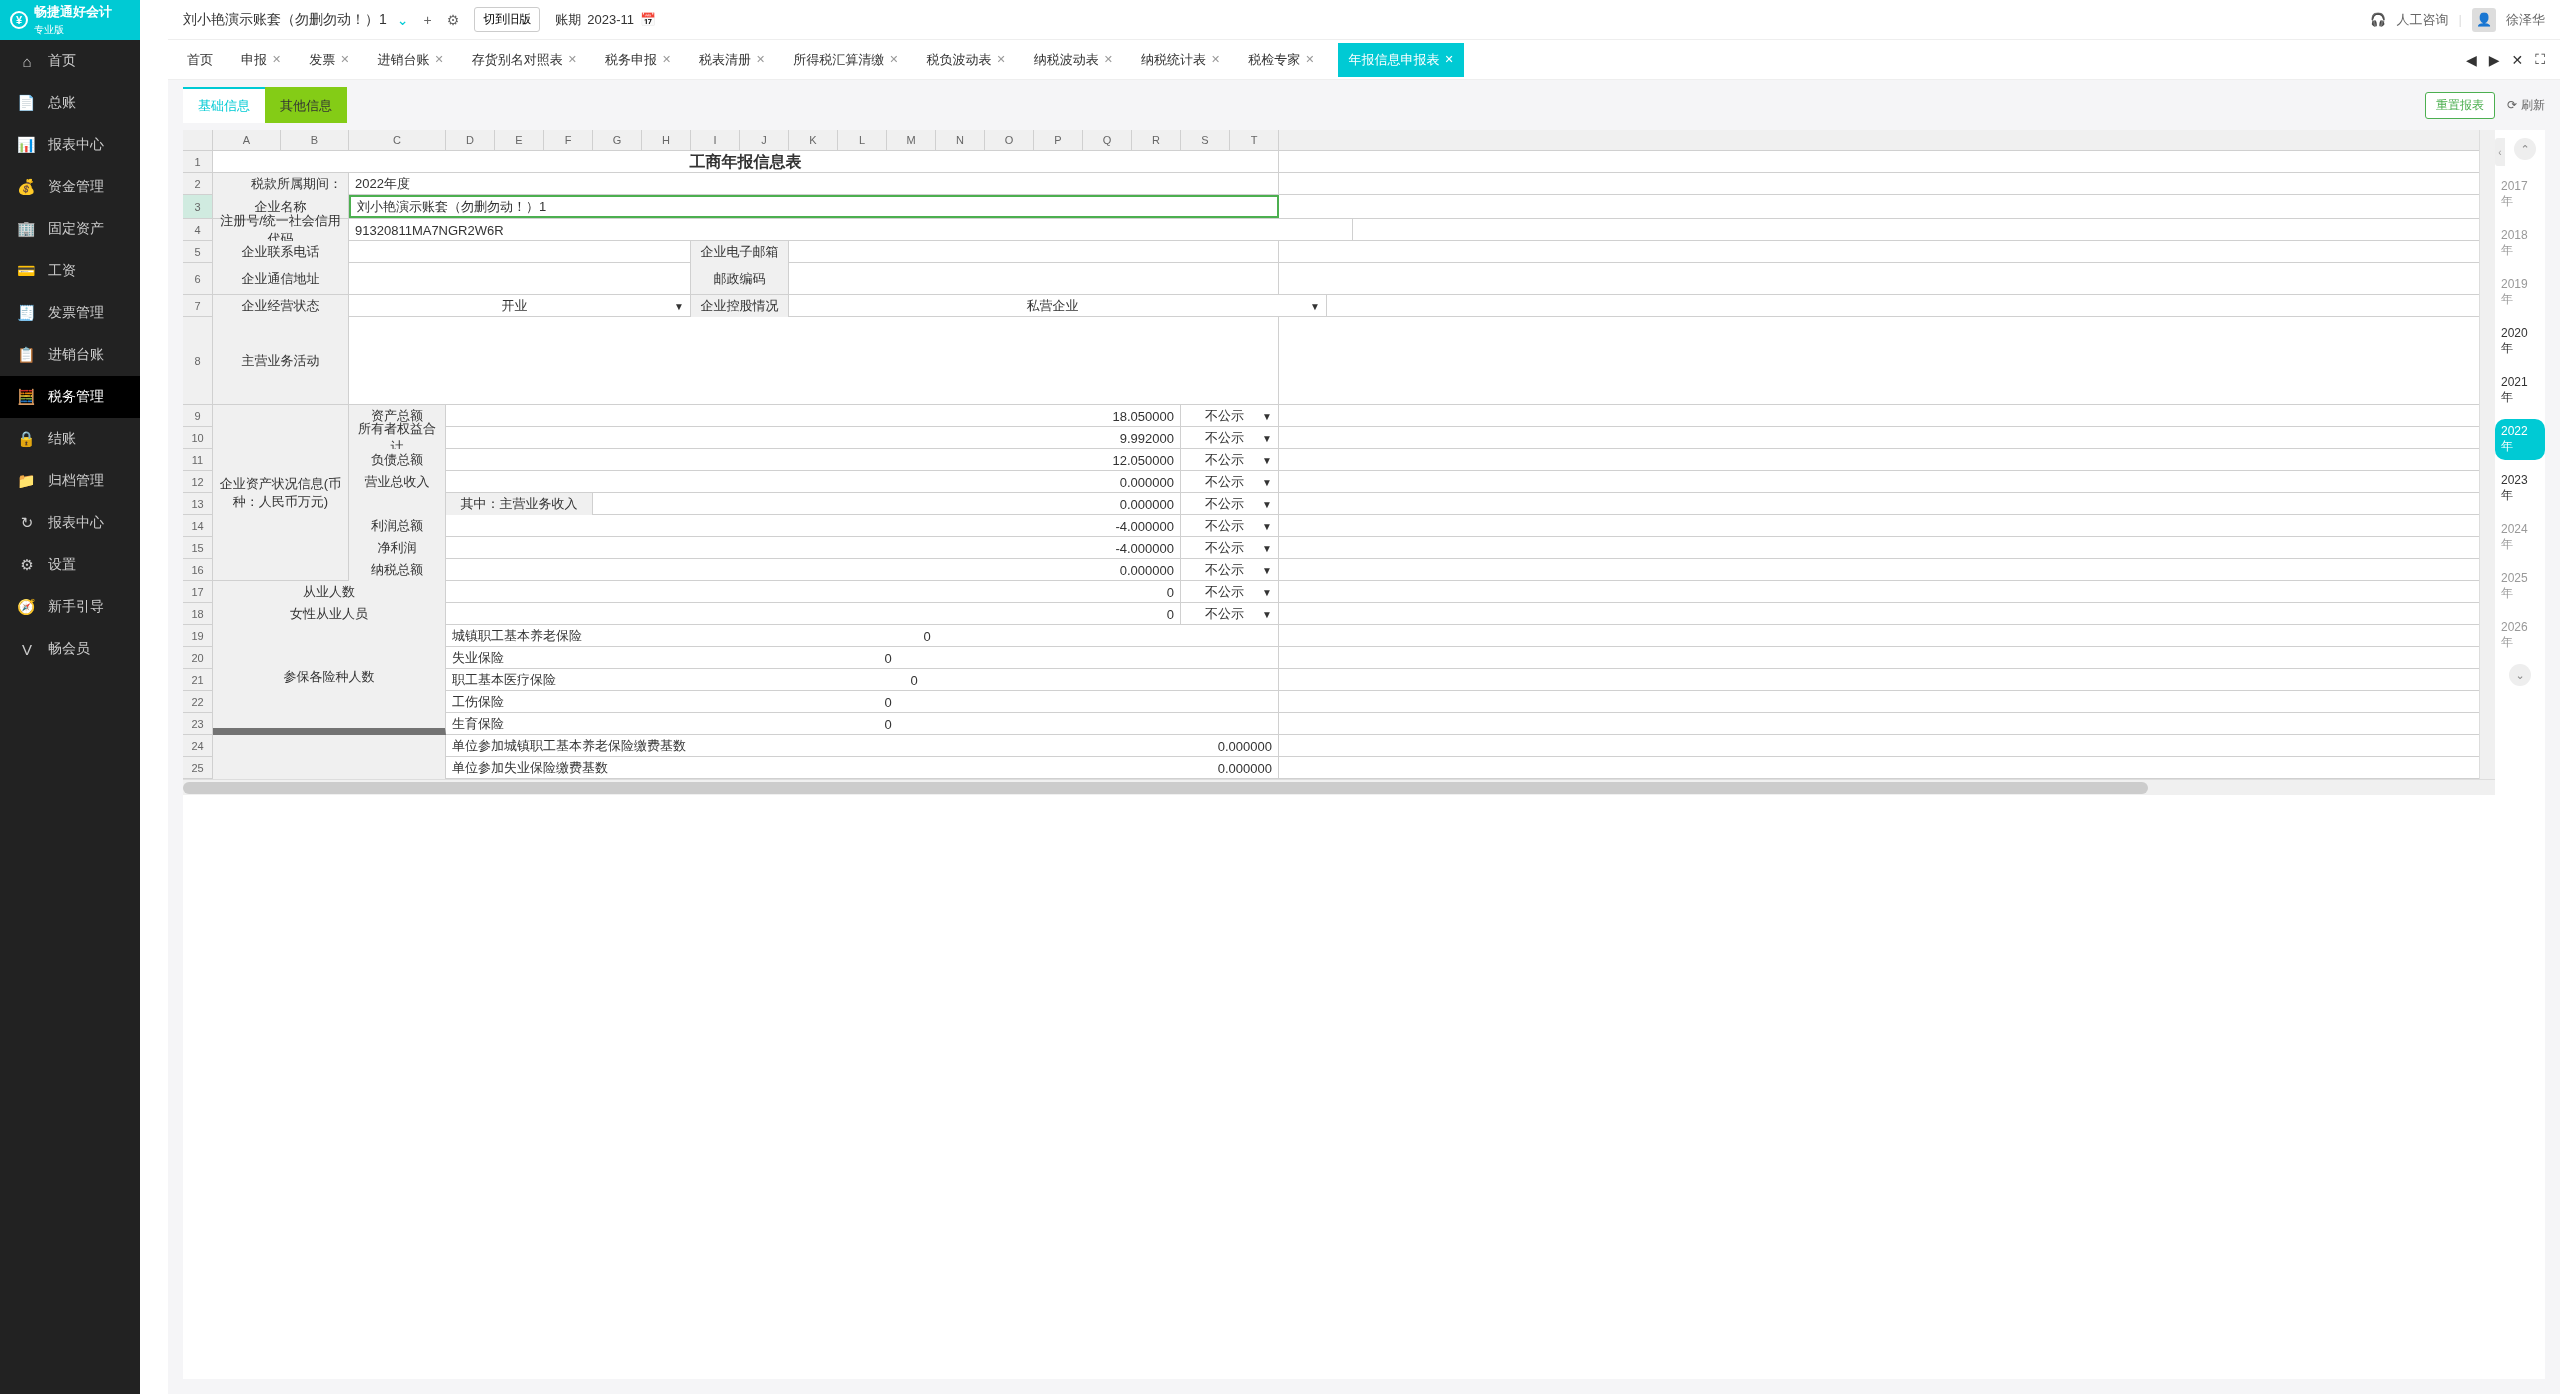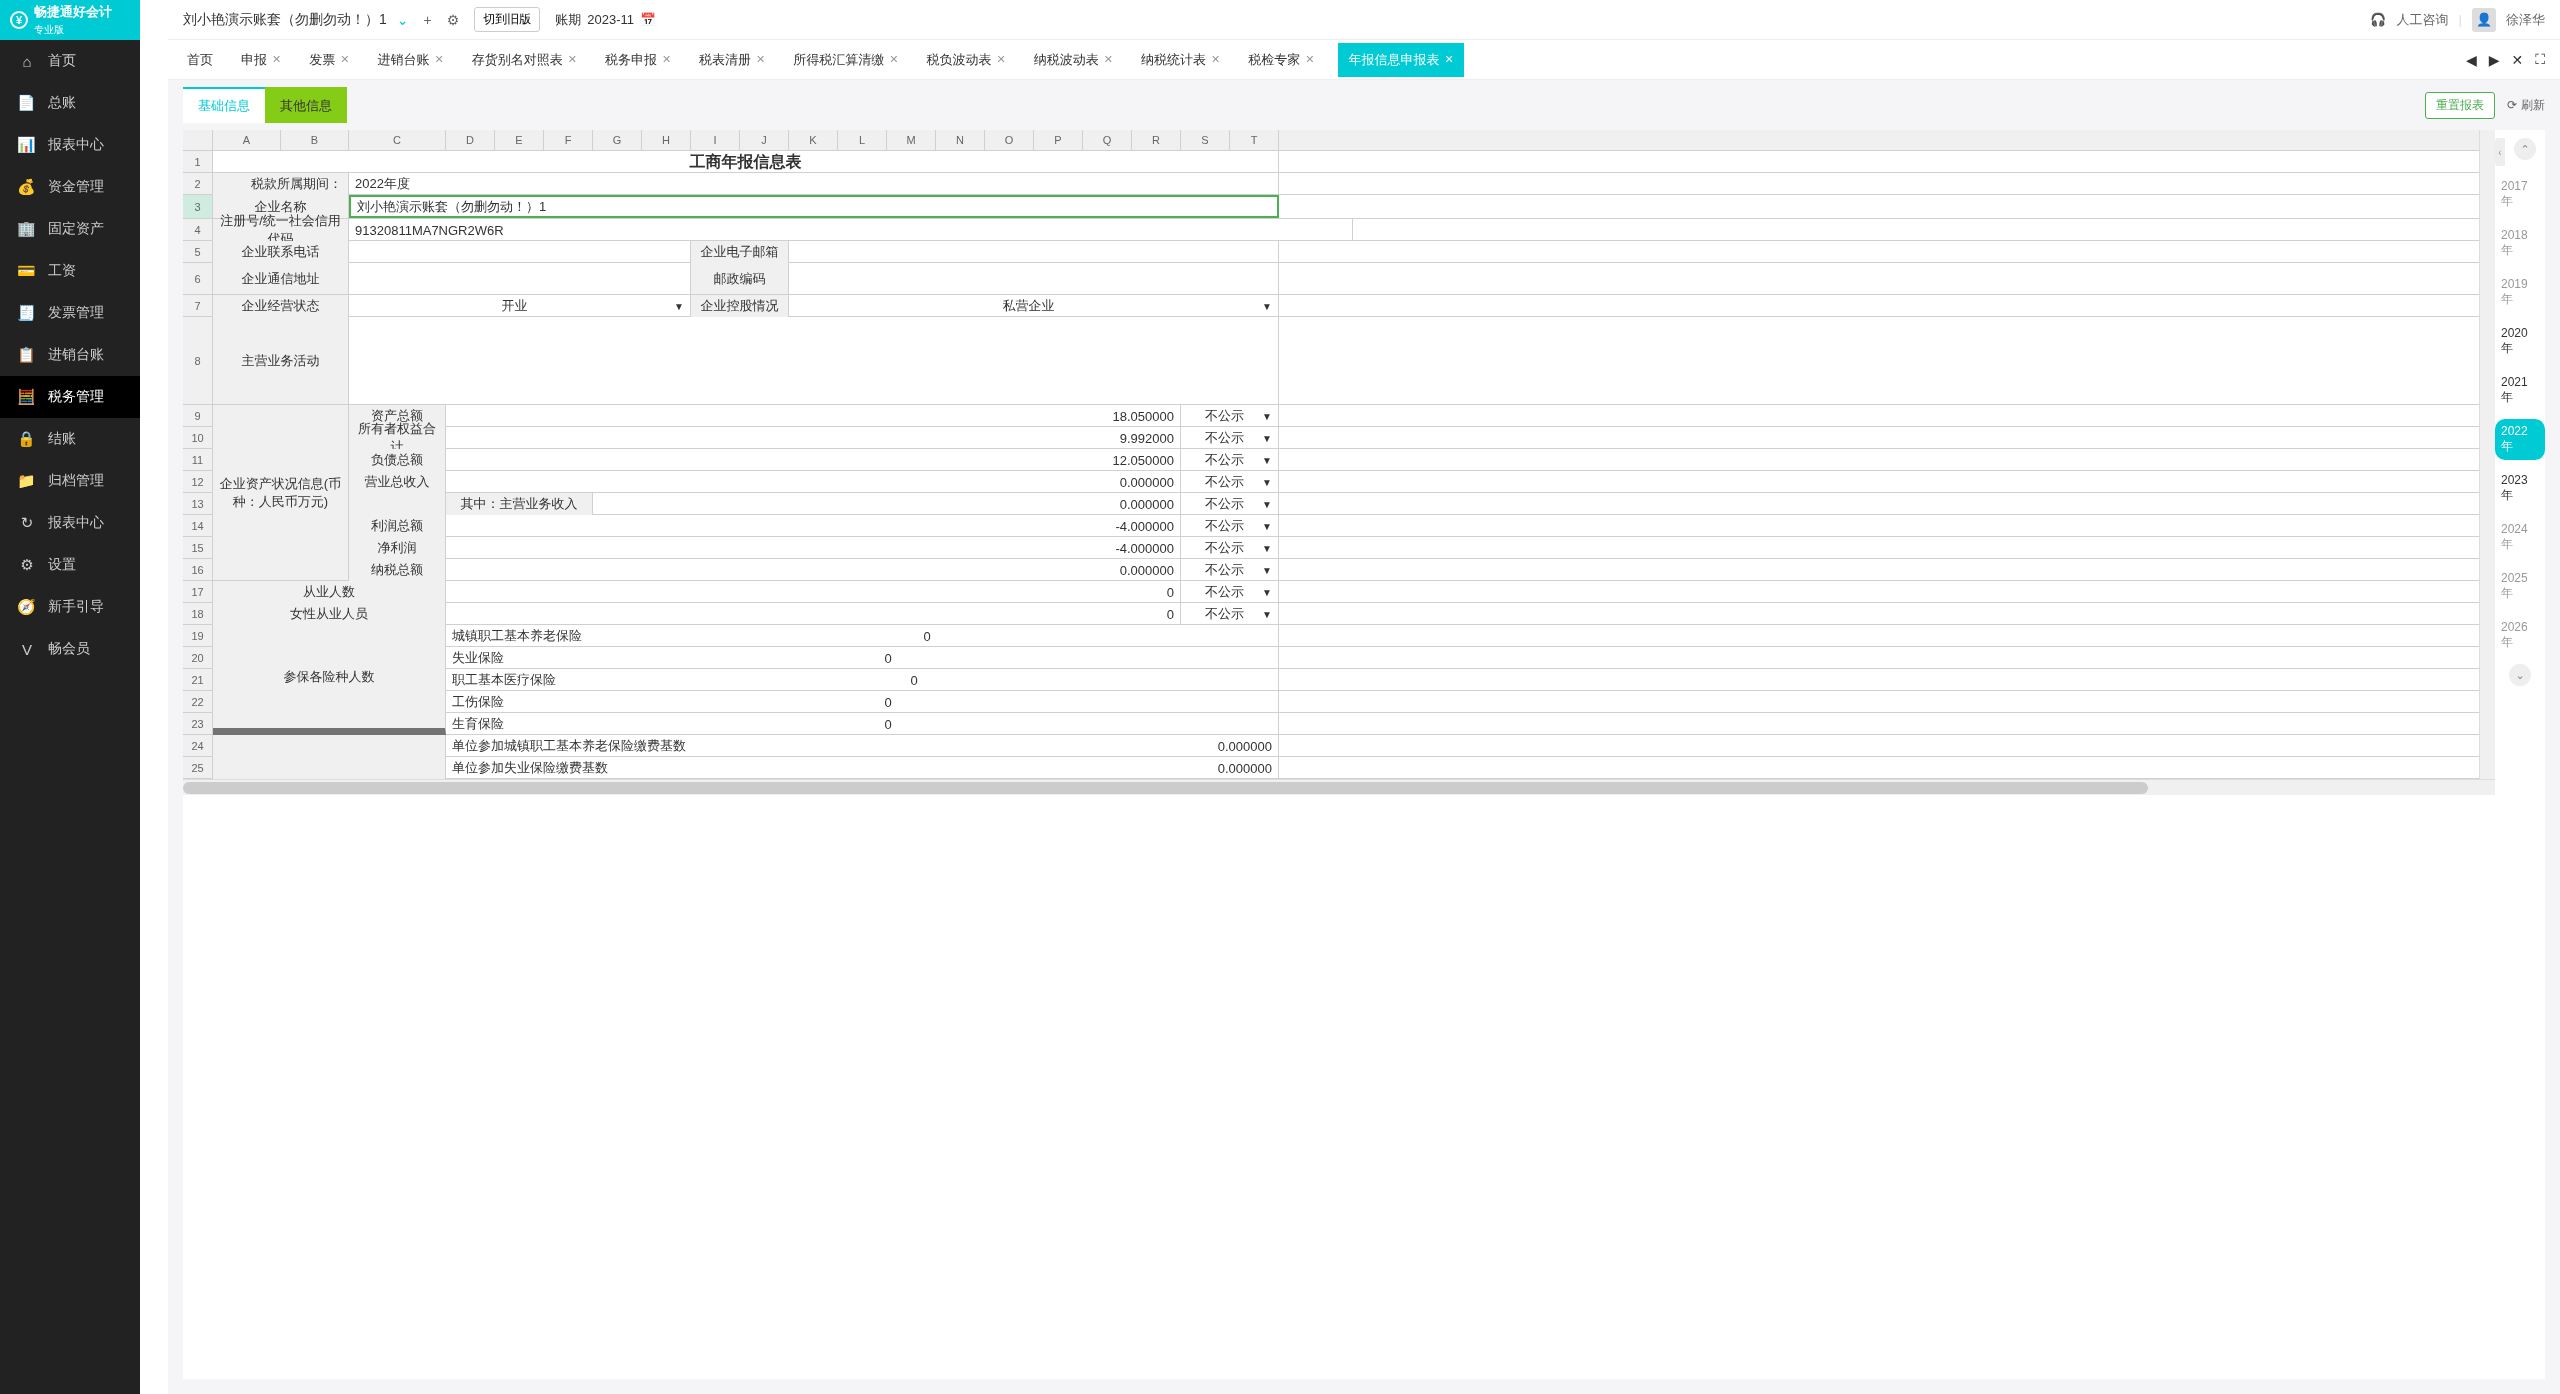--- a/index.html
+++ b/index.html
@@ -310,21 +310,21 @@
                 <div class="cell  " style="width:490px"></div>
               </div>
               <div class="row" style="height:22px">
                 <div class="row-h">7</div>
                 <div class="cell label " style="width:136px">企业经营状态</div>
                 <div class="cell" style="width:342px">
                   <span style="flex:1;text-align:center">开业</span>
                   <span class="select-arrow">▼</span>
                 </div>
                 <div class="cell label " style="width:98px">企业控股情况</div>
-                <div class="cell" style="width:490px">
+                <div class="cell" style="width:538px">
                   <span style="flex:1;text-align:center">私营企业</span>
                   <span class="select-arrow">▼</span>
                 </div>
               </div>
               <div class="row" style="height:88px">
                 <div class="row-h">8</div>
                 <div class="cell label " style="width:136px">主营业务活动</div>
                 <div class="cell  " style="width:930px"></div>
               </div>
               <div style="display:flex">

